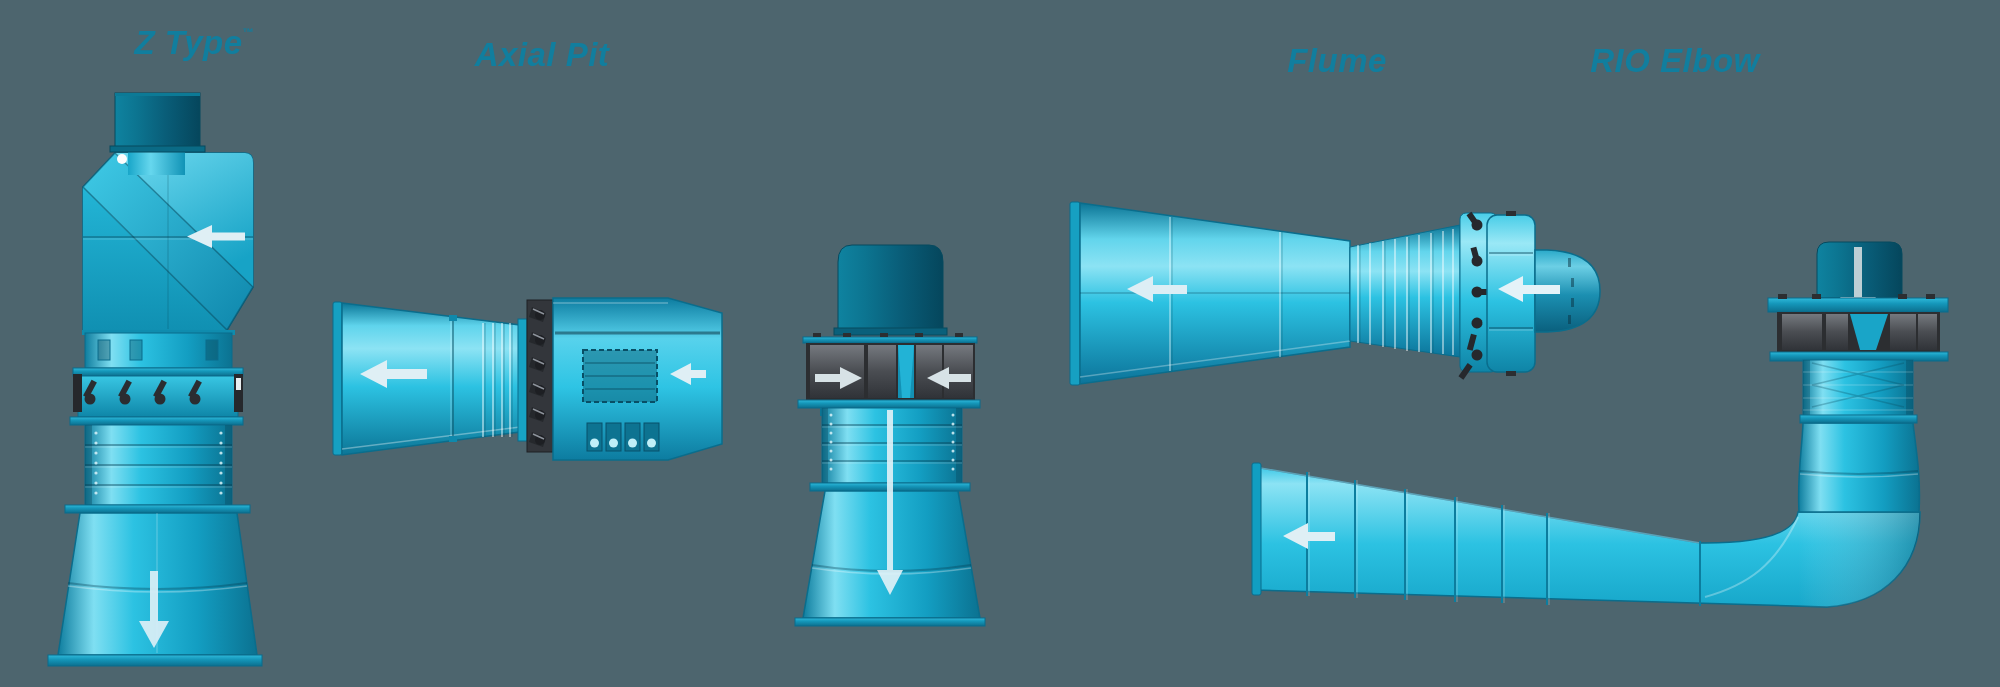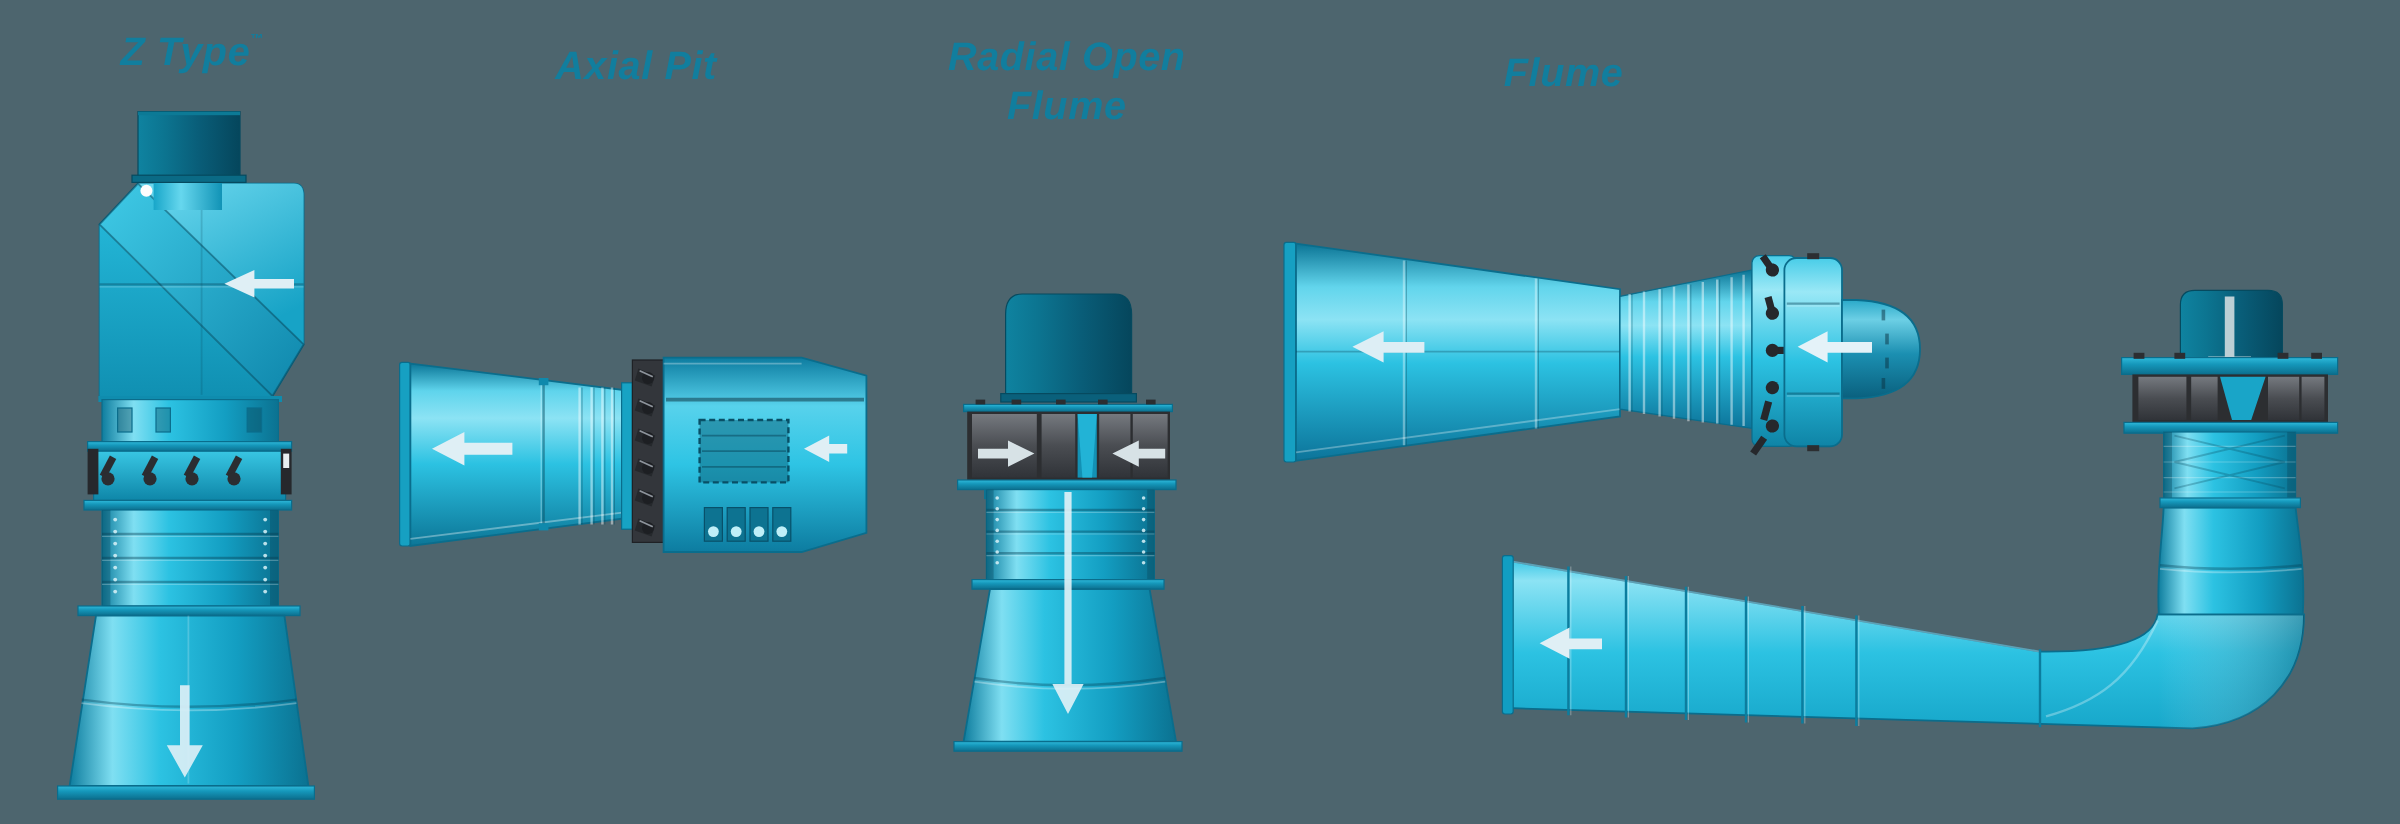--- a/index.html
+++ b/index.html
@@ -6,42 +6,39 @@
   #canvas{
     position:relative;width:2000px;height:687px;background:#4d656e;
     overflow:hidden;font-family:"Liberation Sans",sans-serif;
   }
   .fig{position:absolute;}
   .fig svg{display:block;width:100%;height:100%;}
   .fig-label{
     position:absolute;transform:translateX(-50%);
     font-family:"Liberation Sans",sans-serif;
     font-style:italic;font-weight:800;font-size:33px;
-    color:#117e9e;letter-spacing:.5px;white-space:nowrap;text-align:center;
+    color:#117e9e;letter-spacing:.5px;white-space:nowrap;text-align:left;margin-left:34px;
   }
   .fig-label .tm{font-size:11px;font-style:normal;vertical-align:18px;letter-spacing:0;}
   .fig-label.two-line{line-height:41px;}
   .fig-label.two-line span{display:block;}
 </style>
 </head>
 <body>
 
 <div id="canvas">
 
   <div class="fig-label" style="left:160px;top:24px;"><span>Z Type</span><span class="tm">™</span></div>
 
-  <div class="fig-label" style="left:530px;top:36px;"><span>Axial Pit</span></div>
-
-  <div class="fig-label two-line" style="left:889px;top:26px;">
-    <span>Radial Open</span>
-    <span>Flume</span>
-  </div>
+  <div class="fig-label" style="left:508px;top:36px;"><span>Axial Pit</span></div>
+
 
   <div class="fig-label" style="left:1303px;top:42px;"><span>Flume</span></div>
 
+  <div class="fig-label" style="left:1641px;top:42px;"><span>RIO Elbow</span></div>
 
   <div class="fig" style="left:40px;top:85px;width:230px;height:590px;">
   <svg viewBox="0 0 230 590">
     <defs>
       <linearGradient id="zV" x1="0" y1="0" x2="1" y2="0">
         <stop offset="0" stop-color="#0e7d9e"></stop>
             <stop offset=".18" stop-color="#7fdff2"></stop>
         <stop offset=".38" stop-color="#2cc2e2"></stop>
             <stop offset=".7" stop-color="#139ec2"></stop>
         <stop offset="1" stop-color="#0b7291"></stop>

